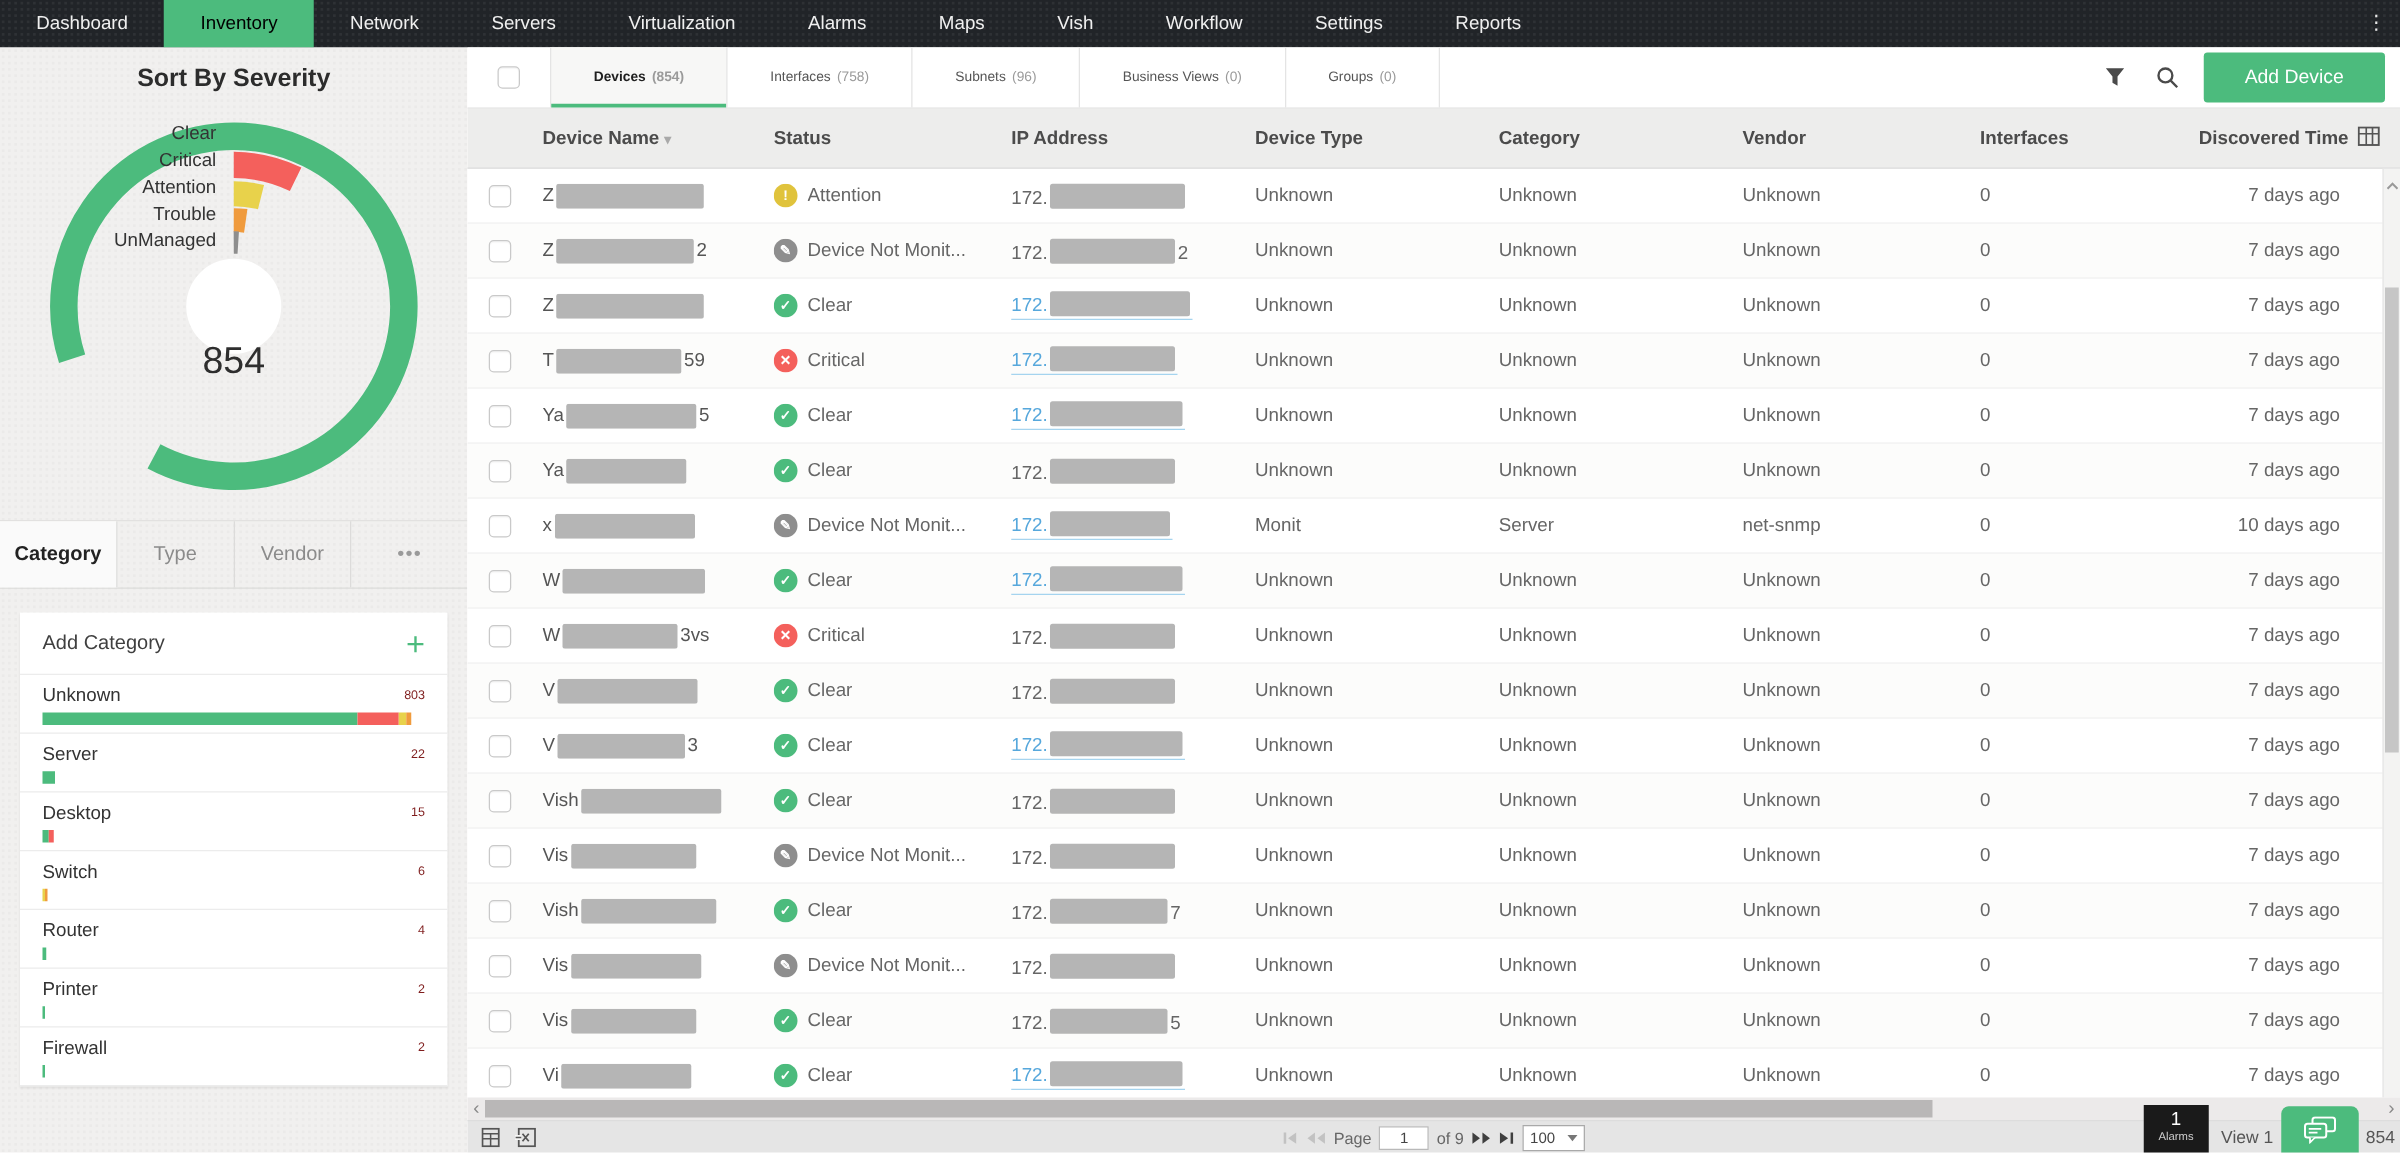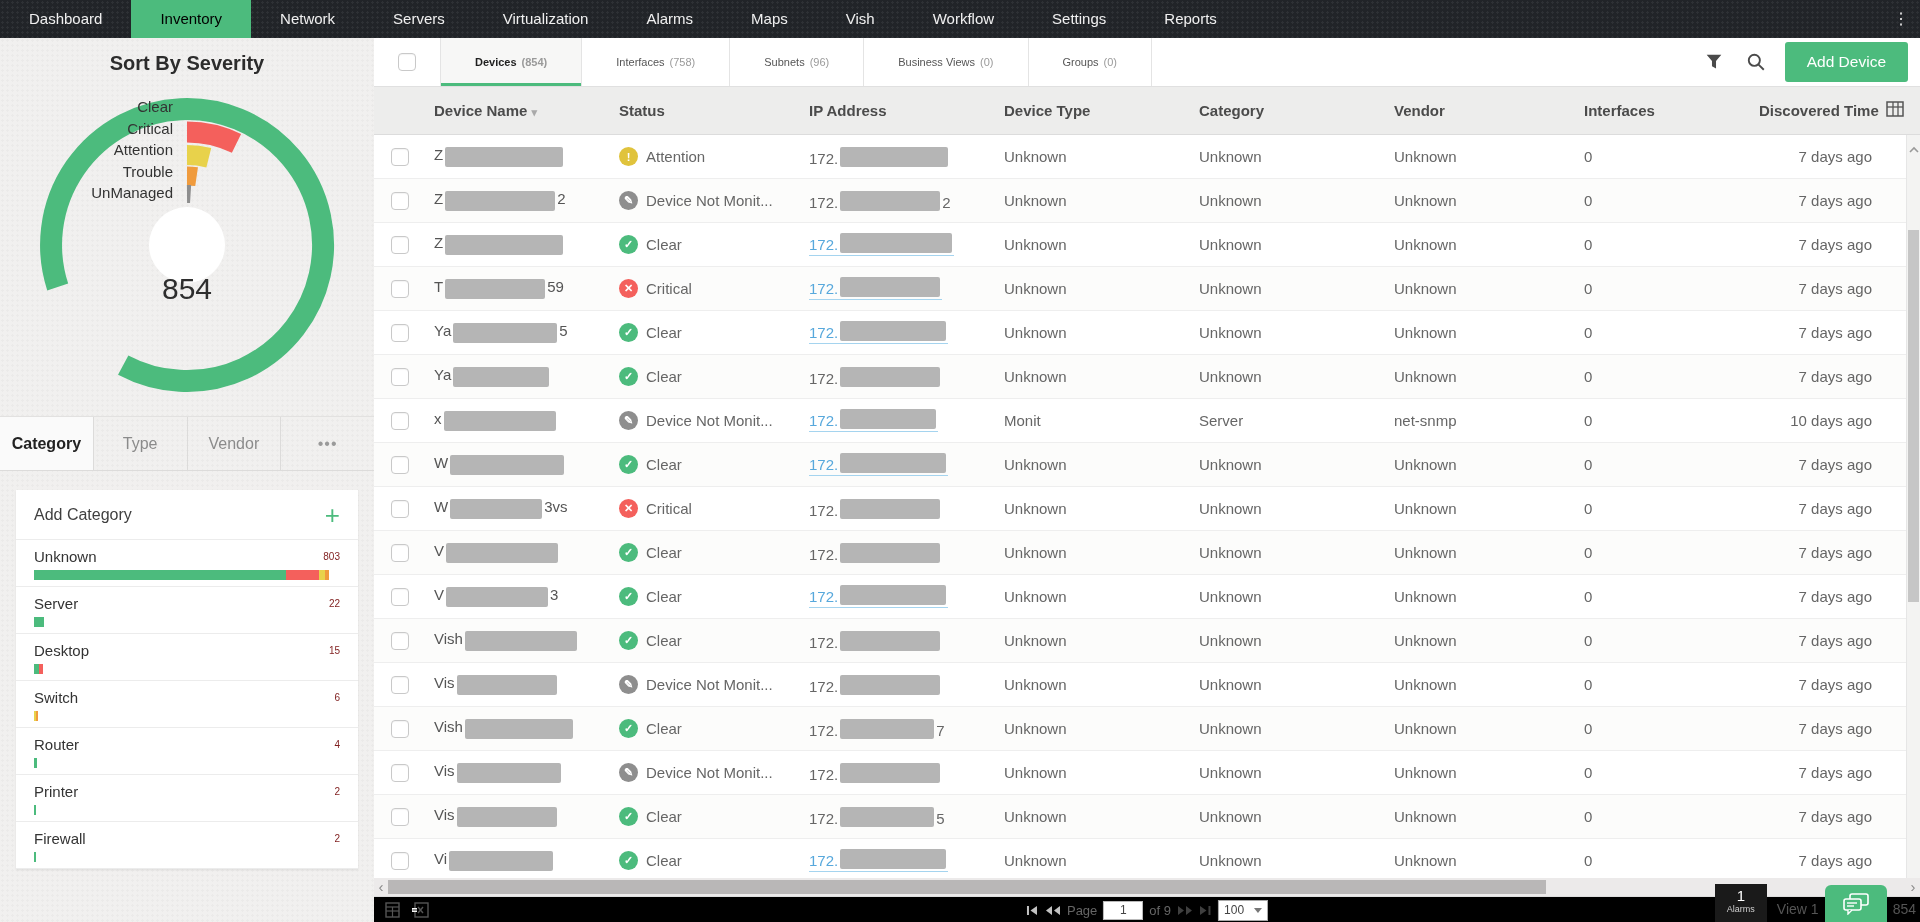--- a/index.html
+++ b/index.html
@@ -59,21 +59,21 @@
   .mtab { position:relative; padding:0 34px; line-height:48px; font-size:11px; color:#555;
     border-left:1px solid #e4e4e4; cursor:pointer; white-space:nowrap; }
   .mtab:last-of-type { border-right:1px solid #e4e4e4; }
   .mtab .cnt { color:#9a9a9a; margin-left:5px; }
   .mtab.active { background:#f7f7f6; color:#1f1f1f; font-weight:700; }
   .mtab.active::after { content:""; position:absolute; left:0; right:0; bottom:0; height:3px;
     background:#4cbb7d; }
   .tab-actions { margin-left:auto; display:flex; align-items:center; padding-right:12px; }
   .icon-btn { width:26px; height:26px; margin-right:16px; cursor:pointer; display:flex;
     align-items:center; justify-content:center; }
-  .add-device-btn { height:40px; padding:0 22px; background:#4cbb7d; color:#fff; border:none;
+  .add-device-btn { height:40px; padding:0 33px; background:#4cbb7d; color:#fff; border:none;
     border-radius:3px; font-size:15.5px; font-family:"Liberation Sans",sans-serif; cursor:pointer; }
 
   .grid { display:grid;
     grid-template-columns:60px 185px 190px 195px 195px 195px 190px 175px minmax(0,1fr); }
   .thead { position:absolute; left:0; right:0; top:49px; height:48px; background:#ededec;
     border-bottom:1px solid #dcdcdc; align-items:center; font-size:15px; font-weight:700;
     color:#4b4b4b; }
   .thead .hc { cursor:pointer; white-space:nowrap; }
   .thead .hc.right, .trow .tc.right { text-align:right; padding-right:48px; }
   .sort-caret { color:#a9a9a9; font-size:11px; margin-left:4px; }
@@ -104,21 +104,21 @@
     border-left:1px solid #e6e6e6; cursor:pointer; }
   .vthumb { position:absolute; left:1px; right:1px; top:95px; height:372px; background:#c6c6c6; }
   .vchev { position:absolute; top:4px; left:0; right:0; text-align:center; }
   .hscroll { position:absolute; left:0; right:0; bottom:26px; height:18px; background:#eceaea;
     cursor:pointer; }
   .hthumb { position:absolute; left:14px; width:1158px; top:2px; bottom:2px; background:#b9b7b7; }
   .hchev { position:absolute; top:0; height:18px; line-height:17px; color:#8a8a8a; font-size:15px;
     width:12px; text-align:center; }
 
   
-  .footerbar { position:absolute; left:0; right:0; bottom:0; height:26px; background:#000000;
+  .footerbar { position:absolute; left:0; right:0; bottom:0; height:26px; background:#e5e5e5;
     border-top:1px solid #dddddd; font-size:13px; color:#666; }
   .f-left { position:absolute; left:8px; top:0; height:26px; display:flex; align-items:center; }
   .f-left .icon-btn { width:20px; height:20px; margin-right:8px; }
   .pager { position:absolute; left:50%; transform:translateX(-50%); top:0; height:26px;
     display:flex; align-items:center; gap:6px; }
   .pg-btn { cursor:pointer; display:flex; align-items:center; }
   .page-input { width:40px; height:19px; border:1px solid #b9b9b9; text-align:center;
     font-size:12px; color:#444; font-family:"Liberation Sans",sans-serif; }
   .size-select { width:50px; height:21px; border:1px solid #a9a9a9; background:#fff;
     display:flex; align-items:center; justify-content:space-between; padding:0 5px;

